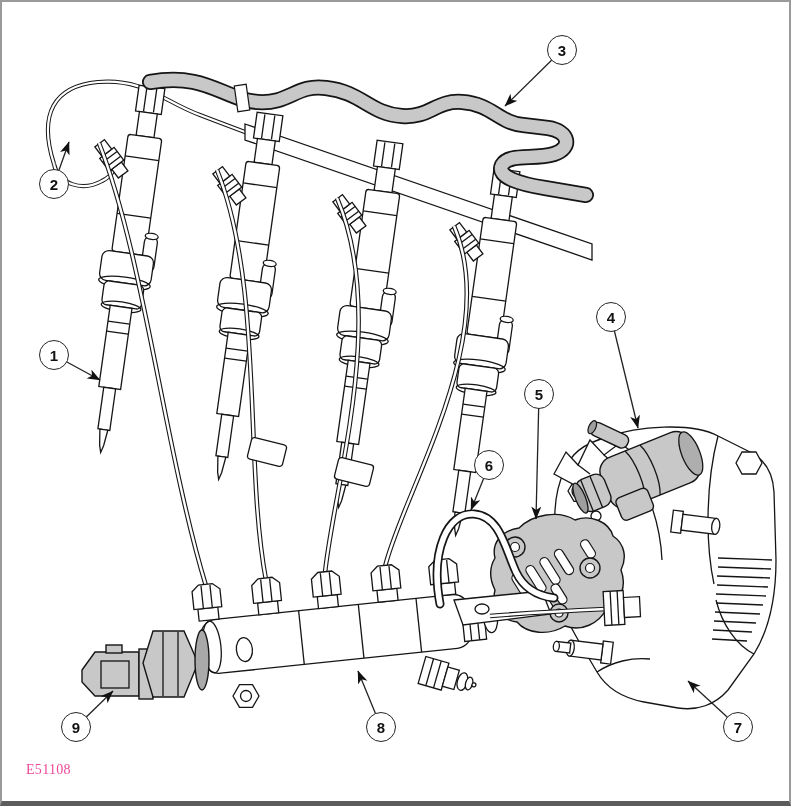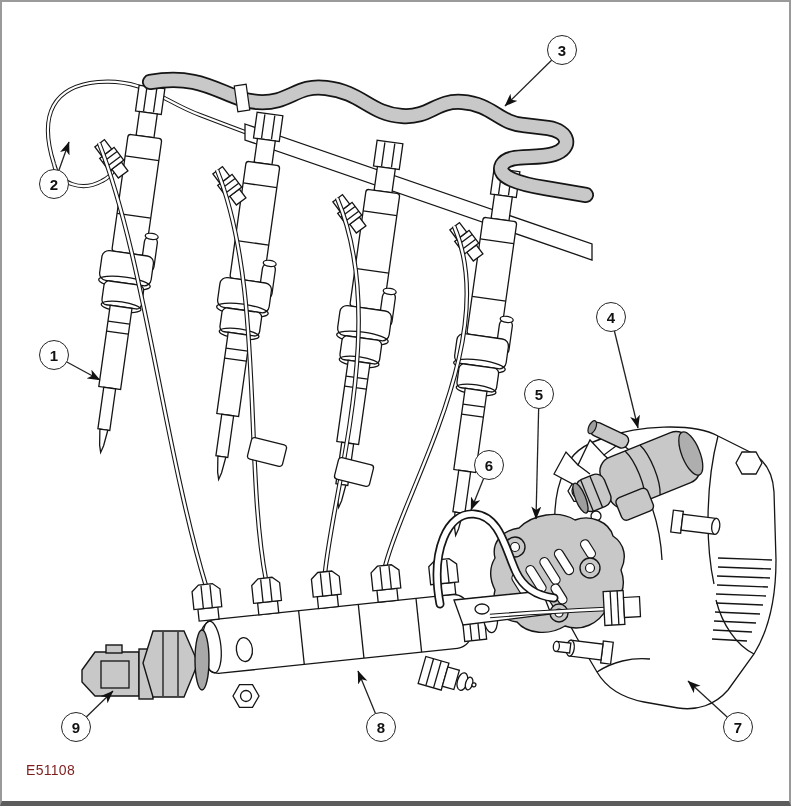--- a/index.html
+++ b/index.html
@@ -5,22 +5,22 @@
   html,body{margin:0;padding:0;background:#fff;}
   body{width:791px;height:806px;overflow:hidden;}
   .figure{position:relative;width:791px;height:806px;background:#fff;box-sizing:border-box;
           border:2px solid #9a9a9a;border-bottom:5px solid #5c5c5c;
           font-family:"Liberation Sans",sans-serif;}
   .figure svg{position:absolute;left:0;top:0;}
   .callout{position:absolute;width:30px;height:30px;border-radius:50%;background:#fff;
            border:1.4px solid #262626;display:flex;align-items:center;justify-content:center;
            font-family:"Liberation Sans",sans-serif;font-weight:bold;font-size:15px;color:#111;
            box-sizing:border-box;z-index:3;}
-  .figcode{position:absolute;left:24px;top:760px;font-size:14px;color:#7f1d1d;
-           letter-spacing:.3px;z-index:3;}
+  .figcode{position:absolute;left:24px;top:760px;font-size:14px;color:#ec4899;
+           letter-spacing:.3px;z-index:3;font-family:Liberation Serif, serif;}
   
   .ln{fill:#fff;stroke:#151515;stroke-width:1.3}
   .lnn{fill:none;stroke:#151515;stroke-width:1.3}
   .gry{fill:#c8c8c8;stroke:#151515;stroke-width:1.4}
   .pipe-o{fill:none;stroke:#151515;stroke-width:4.6}
   .pipe-i{fill:none;stroke:#fff;stroke-width:2.4}
   .tpipe-o{fill:none;stroke:#151515;stroke-width:4.2}
   .tpipe-i{fill:none;stroke:#fff;stroke-width:2.2}
   .hose-o{fill:none;stroke:#151515;stroke-width:16;stroke-linecap:round;stroke-linejoin:round}
   .hose-i{fill:none;stroke:#c8c8c8;stroke-width:12.5;stroke-linecap:round;stroke-linejoin:round}

